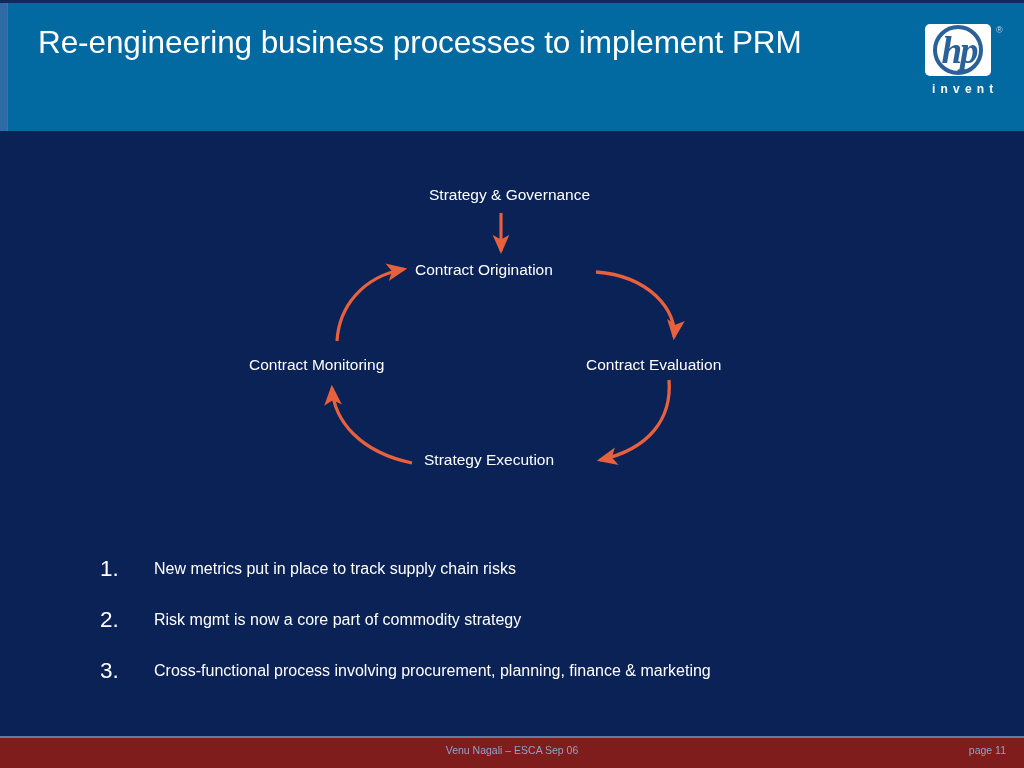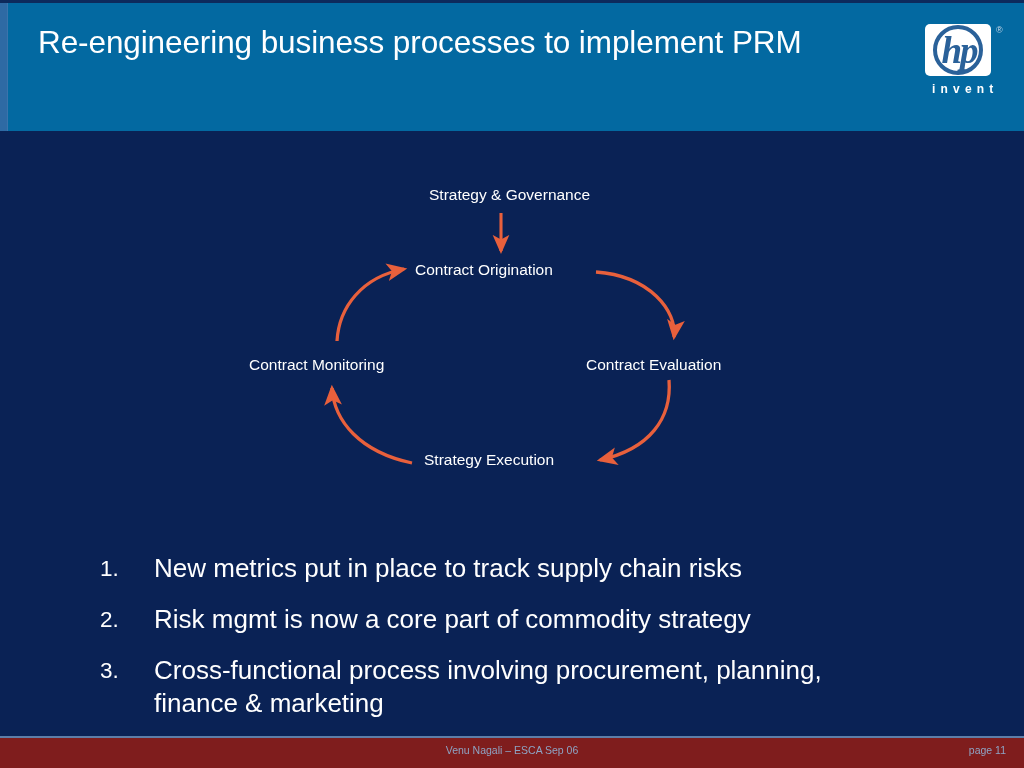--- a/index.html
+++ b/index.html
@@ -155,21 +155,21 @@
   }
   .bullet-num {
     width: 54px;
     flex: 0 0 54px;
     color: #ffffff;
     font-size: 22.5px;
     line-height: 33px;
   }
   .bullet-text {
     color: #ffffff;
-    font-size: 26px;
+    font-size: 16px;
     line-height: 33px;
     max-width: 740px;
   }
 
   
   .footer-rule {
     position: absolute;
     left: 0;
     top: 736px;
     width: 1024px;

